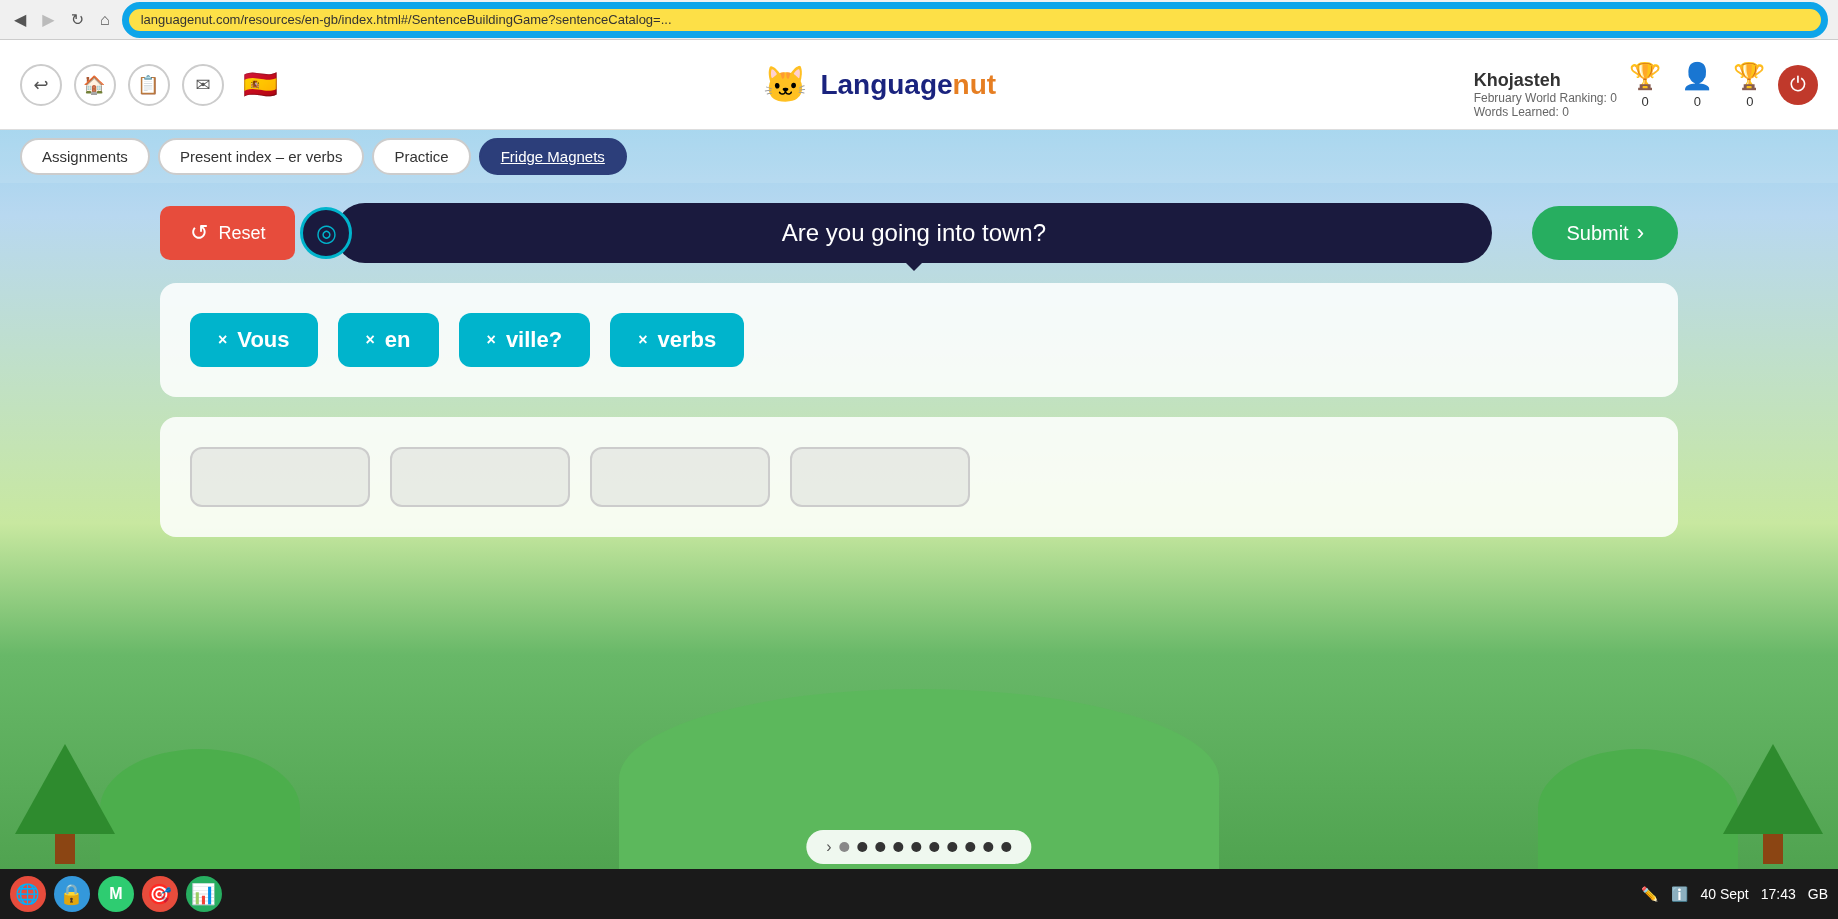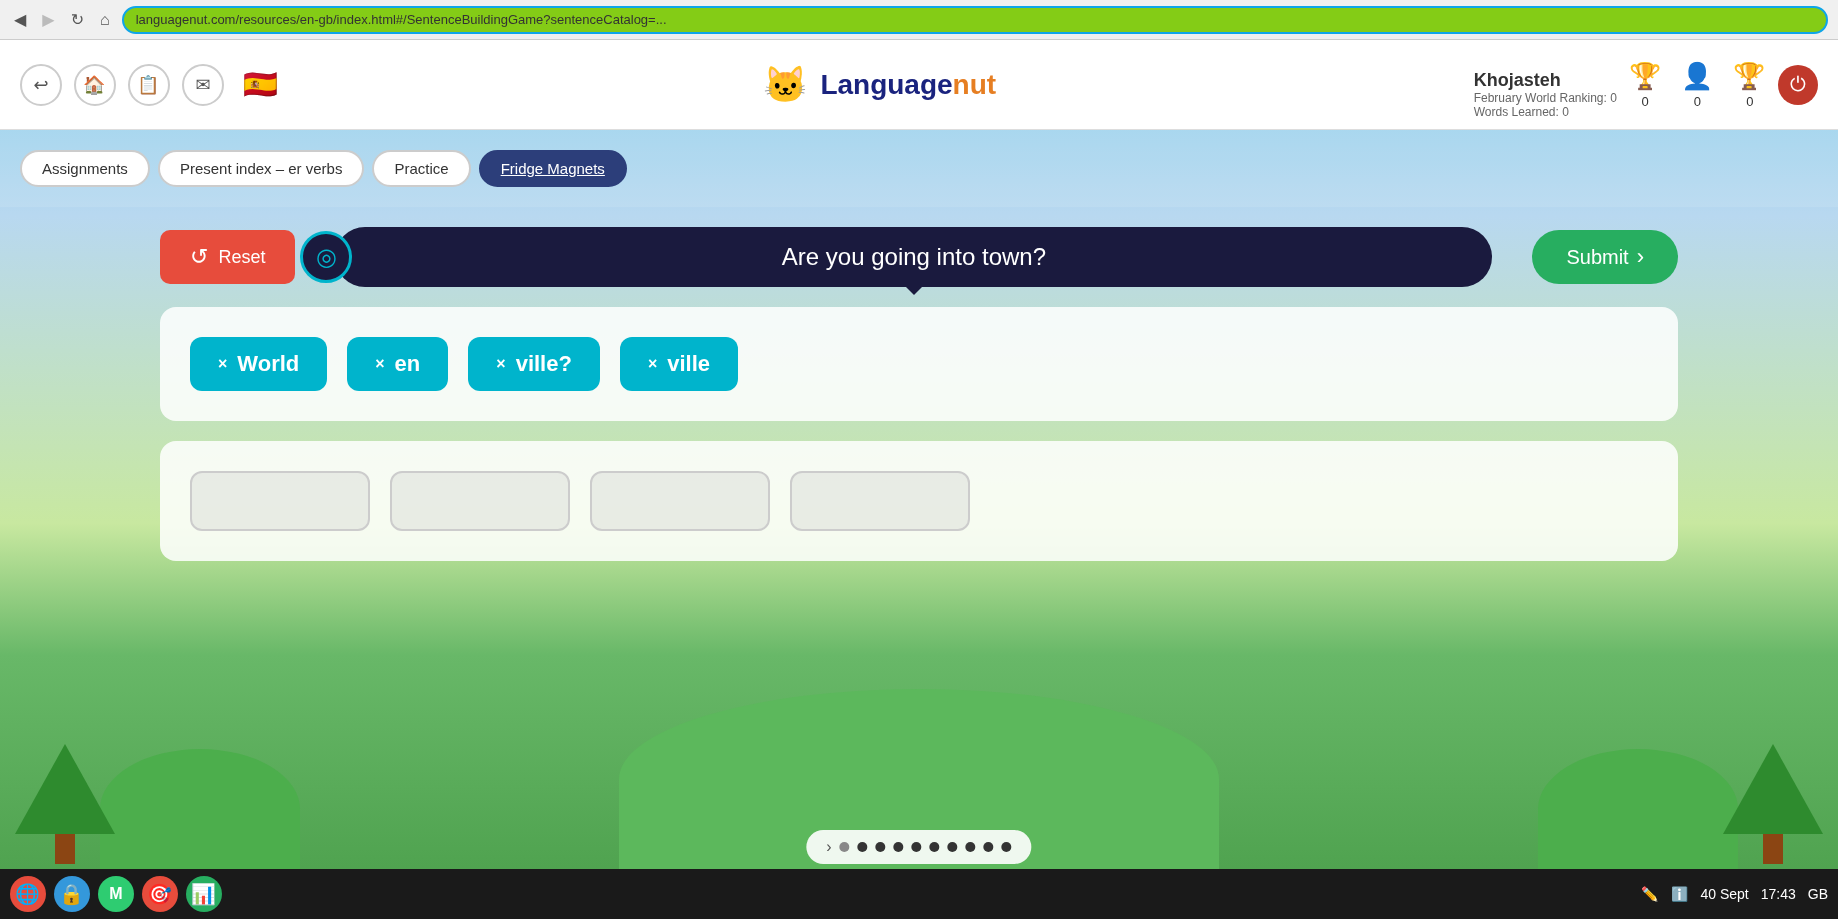--- a/index.html
+++ b/index.html
@@ -26,27 +26,27 @@
       background: none;
       border: none;
       cursor: pointer;
       font-size: 16px;
       color: #555;
       padding: 4px;
     }
     .browser-nav-btn:disabled { color: #bbb; cursor: default; }
     .browser-address-bar {
       flex: 1;
-      background: #84cc16;
-      border: 2px solid #0ea5e9;
+      background: #fde047;
+      border: 7px solid #0ea5e9;
       border-radius: 20px;
       padding: 4px 12px;
       font-size: 13px;
       color: #333;
-      height: 28px;
+      height: 36px;
     }
 
     
     .header-bar {
       background: white;
       height: 95px;
       display: flex;
       align-items: center;
       padding: 0 20px;
       gap: 12px;
@@ -389,21 +389,21 @@
         <span style="font-size:26px; color:#f0a500;">🏆</span>
         <span class="trophy-count">0</span>
       </div>
     </div>
 
     <button class="power-btn">
       <span>⏻</span>
     </button>
   </div>
 
-  <div class="nav-tabs content-layer" style="position:relative; z-index:10; background:rgba(255,255,255,0.1); padding:20px 20px;">
+  <div class="nav-tabs content-layer" style="position:relative; z-index:10; background:rgba(255,255,255,0.1); padding:8px 20px;">
     <button class="nav-tab">
       <span>Assignments</span>
     </button>
     <button class="nav-tab">
       <span>Present index – er verbs</span>
     </button>
     <button class="nav-tab">
       <span>Practice</span>
     </button>
     <button class="nav-tab active">
@@ -430,33 +430,33 @@
 
       <button class="submit-btn">
         <span>Submit</span>
         <span class="submit-arrow">›</span>
       </button>
     </div>
 
     <div class="tiles-container">
       <div class="word-tile">
         <span class="close-x">×</span>
-        <span>World</span>
+        <span>Vous</span>
       </div>
       <div class="word-tile">
         <span class="close-x">×</span>
         <span>en</span>
       </div>
       <div class="word-tile">
         <span class="close-x">×</span>
         <span>ville?</span>
       </div>
       <div class="word-tile">
         <span class="close-x">×</span>
-        <span>ville</span>
+        <span>verbs</span>
       </div>
     </div>
 
     <div class="answer-container">
       <div class="empty-slot"></div>
       <div class="empty-slot"></div>
       <div class="empty-slot"></div>
       <div class="empty-slot"></div>
     </div>
   </div>

